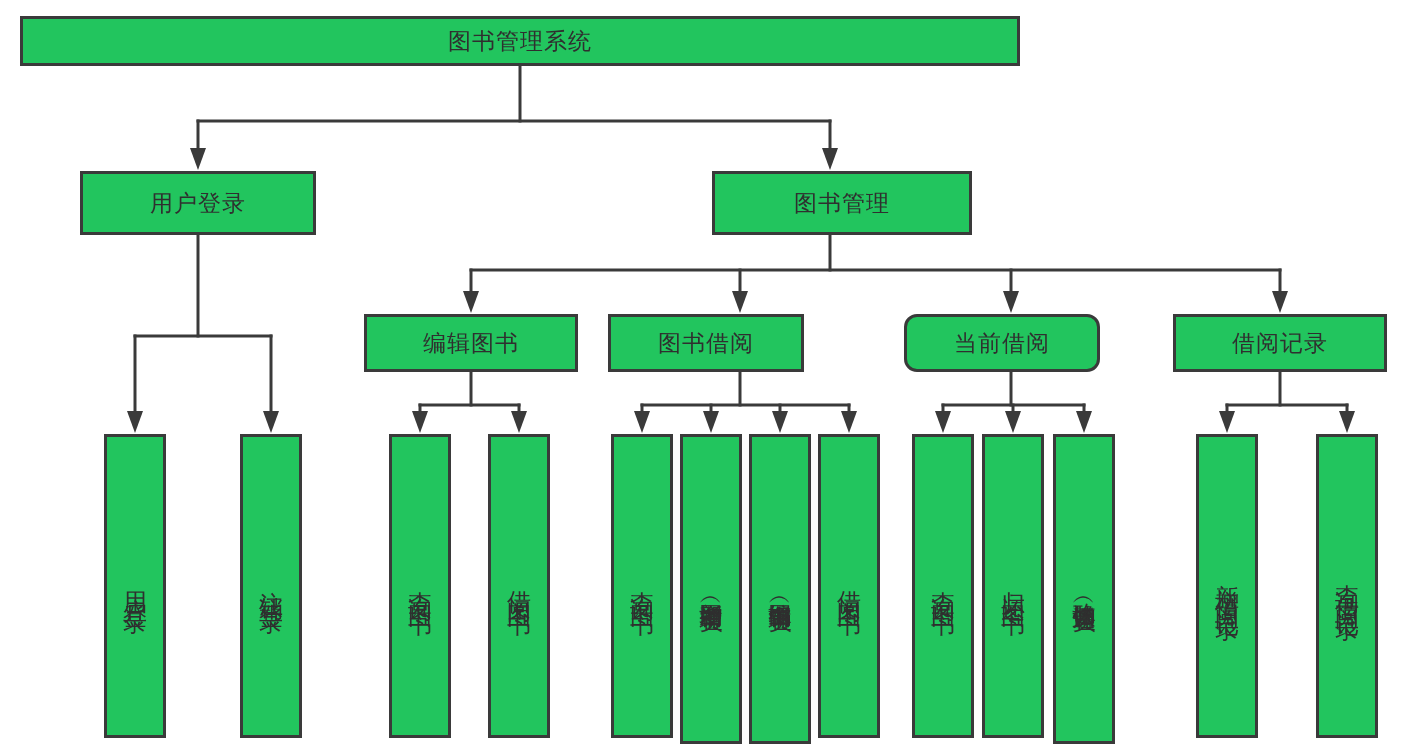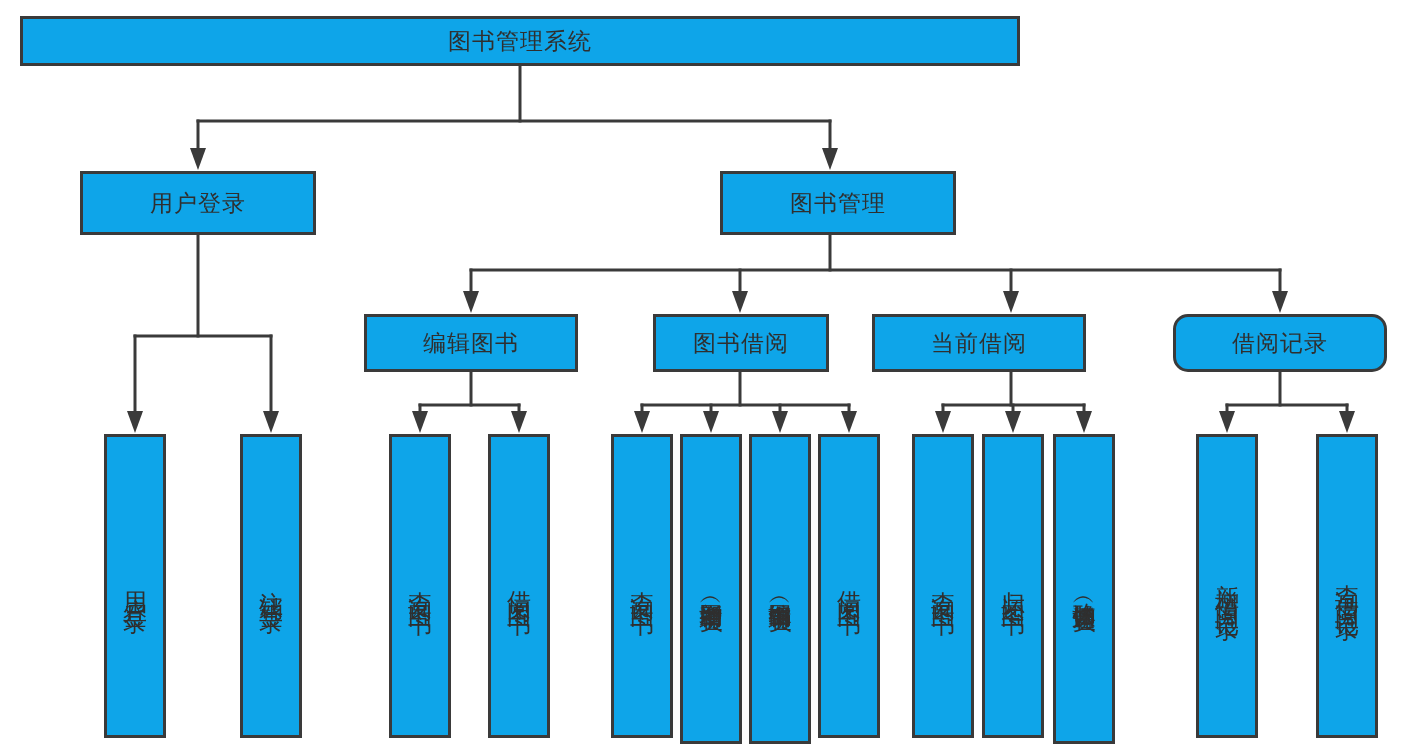--- a/index.html
+++ b/index.html
@@ -7,21 +7,21 @@
     --text:#2f2f2f;
     --wm:#c9c9c9;
   }
   html,body{margin:0;padding:0;background:#ffffff;}
   body{font-family:"Liberation Sans","DejaVu Sans",sans-serif;}
   .canvas{
     position:relative;width:1405px;height:747px;background:#ffffff;overflow:hidden;
   }
   .connectors{position:absolute;left:0;top:0;z-index:1;}
   .box{
-    position:absolute;box-sizing:border-box;background:#0ea5e9;
+    position:absolute;box-sizing:border-box;background:#22c55e;
     border:3px solid var(--line);color:var(--text);
     display:flex;align-items:center;justify-content:center;
     z-index:2;letter-spacing:1px;
   }
   .root{left:20px;top:16px;width:1000px;height:50px;font-size:23px;}
   .lvl2{top:171px;height:64px;font-size:23px;}
   .lvl3{top:314px;height:58px;font-size:23px;}
   .leaf{top:434px;width:62px;height:304px;font-size:24px;}
   .leaf.tall{height:310px;}
   .leaf .vtext{
@@ -102,26 +102,26 @@
       <polygon points="1005,411 1021,411 1013,433"></polygon>
       <polygon points="1076,411 1092,411 1084,433"></polygon>
       <polygon points="1219,411 1235,411 1227,433"></polygon>
       <polygon points="1339,411 1355,411 1347,433"></polygon>
     </g>
   </svg>
 
   <div class="box root">图书管理系统</div>
 
   <div class="box lvl2" style="left:80px;width:236px;">用户登录</div>
-  <div class="box lvl2" style="left:712px;width:236px;margin-left:8px;">图书管理</div>
+  <div class="box lvl2" style="left:712px;width:260px;">图书管理</div>
 
   <div class="box lvl3" style="left:364px;width:214px;">编辑图书</div>
-  <div class="box lvl3" style="left:653px;width:176px;text-align:right;">图书借阅</div>
-  <div class="box lvl3" style="left:872px;width:214px;">当前借阅</div>
-  <div class="box lvl3" style="left:1173px;width:214px;border-radius:15px;">借阅记录</div>
+  <div class="box lvl3" style="left:608px;width:196px;text-align:right;">图书借阅</div>
+  <div class="box lvl3" style="left:904px;width:196px;border-radius:13px;">当前借阅</div>
+  <div class="box lvl3" style="left:1173px;width:214px;">借阅记录</div>
 
   <div class="box leaf" style="left:104px;">
     <span class="vtext">用户登录</span>
   </div>
   <div class="box leaf" style="left:240px;">
     <span class="vtext">注销登录</span>
   </div>
 
   <div class="box leaf" style="left:389px;">
     <span class="vtext">查询图书</span>

